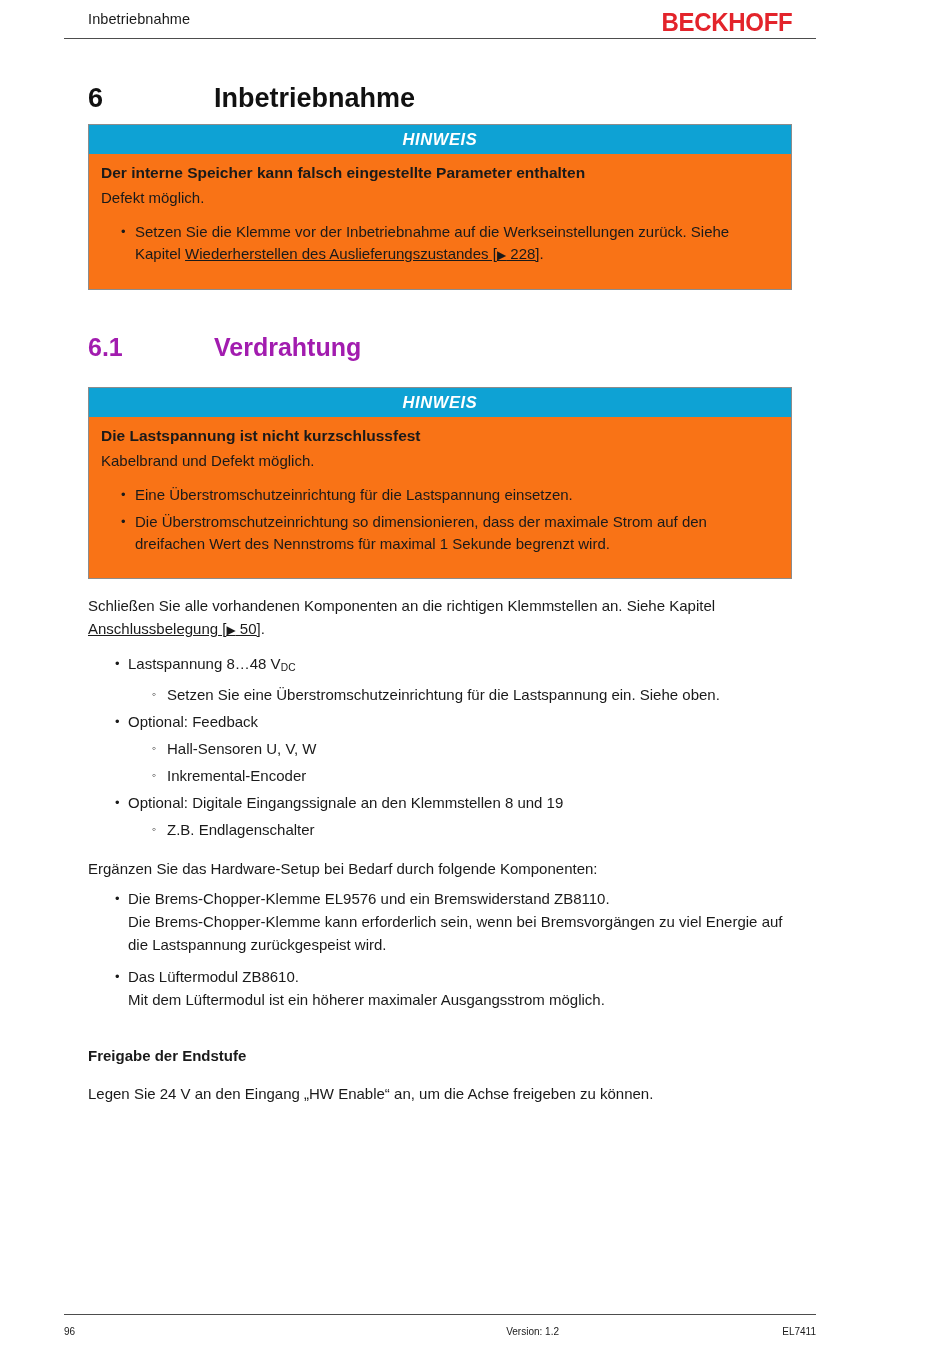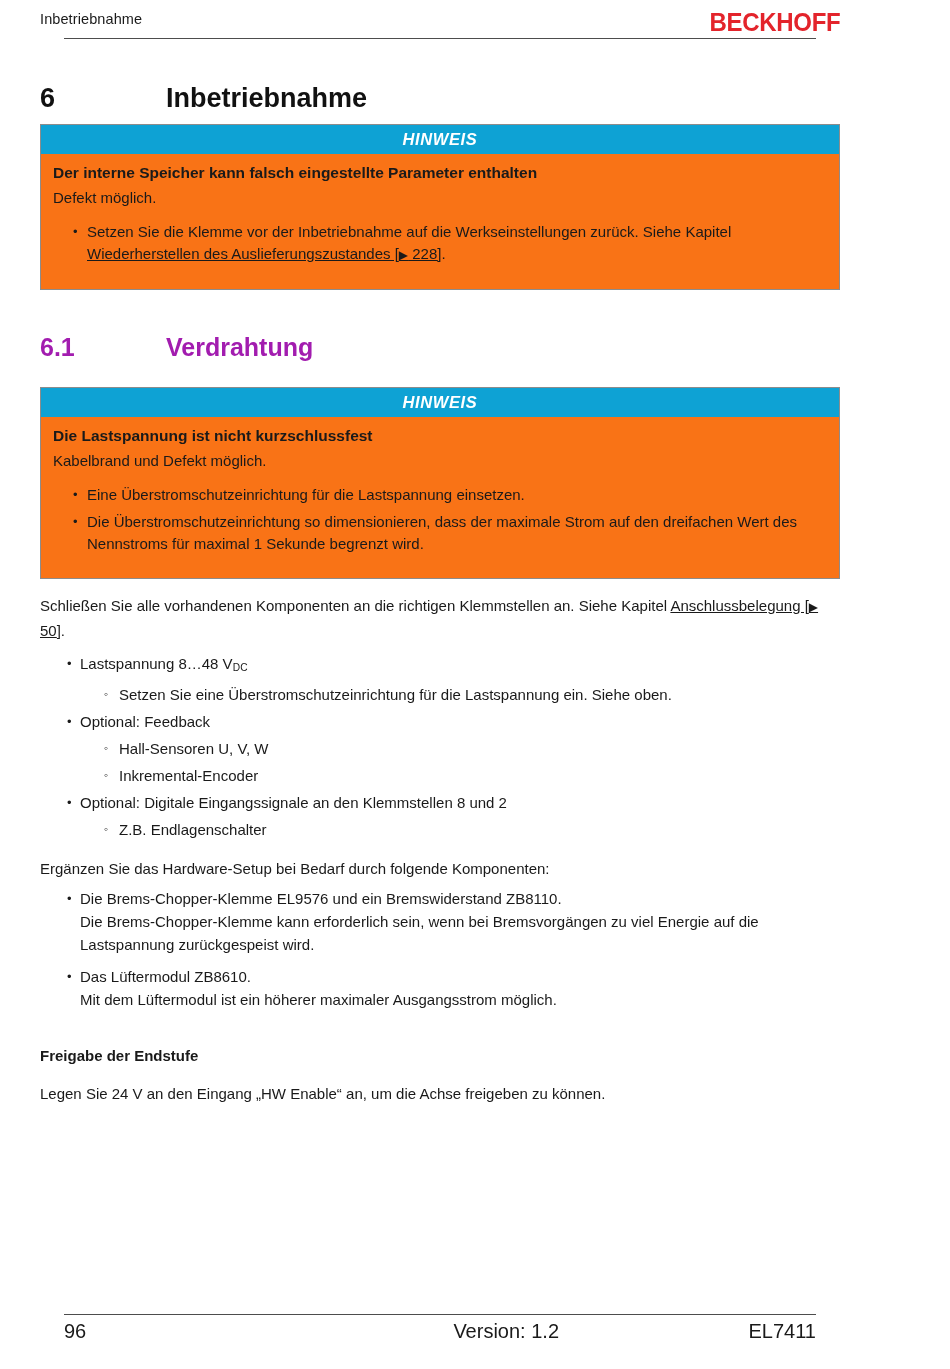--- a/index.html
+++ b/index.html
@@ -13,21 +13,21 @@
     font-family: "Liberation Sans", sans-serif;
     color: #1a1a1a;
     position: relative;
     overflow: hidden;
   }
   .page {
     position: relative;
     width: 880px;
     height: 1369px;
     box-sizing: border-box;
-    padding: 0 40px;
+    padding: 0 88px;
   }
 
   
   .page-header {
     position: relative;
     height: 42px;
     display: flex;
     align-items: flex-start;
     justify-content: space-between;
     padding-top: 10px;
@@ -222,21 +222,21 @@
     bottom: 28px;
   }
   .footer-rule {
     height: 1px;
     background: #4d4d4d;
     margin-bottom: 7px;
   }
   .footer-row {
     display: flex;
     align-items: baseline;
-    font-size: 20px;
+    font-size: 10px;
     line-height: 19px;
     gap: 19px;
   }
   .footer-left  { flex: 1 1 0; text-align: left; }
   .footer-mid   { flex: 1 1 0; text-align: right; }
   .footer-right { flex: 1 1 0; text-align: right; }
 </style>
 </head>
 <body>
 
@@ -291,21 +291,21 @@
       </ul>
     </li>
     <li>
       <span>Optional: Feedback</span>
       <ul class="lvl2">
         <li>Hall-Sensoren U, V, W</li>
         <li>Inkremental-Encoder</li>
       </ul>
     </li>
     <li>
-      <span>Optional: Digitale Eingangssignale an den Klemmstellen 8 und 2</span>
+      <span>Optional: Digitale Eingangssignale an den Klemmstellen 8 und 19</span>
       <ul class="lvl2">
         <li>Z.B. Endlagenschalter</li>
       </ul>
     </li>
   </ul>
 
   <p class="body tight">Ergänzen Sie das Hardware-Setup bei Bedarf durch folgende Komponenten:</p>
   <ul class="compo">
     <li>
       <span>Die Brems-Chopper-Klemme EL9576 und ein Bremswiderstand ZB8110.</span><br>

